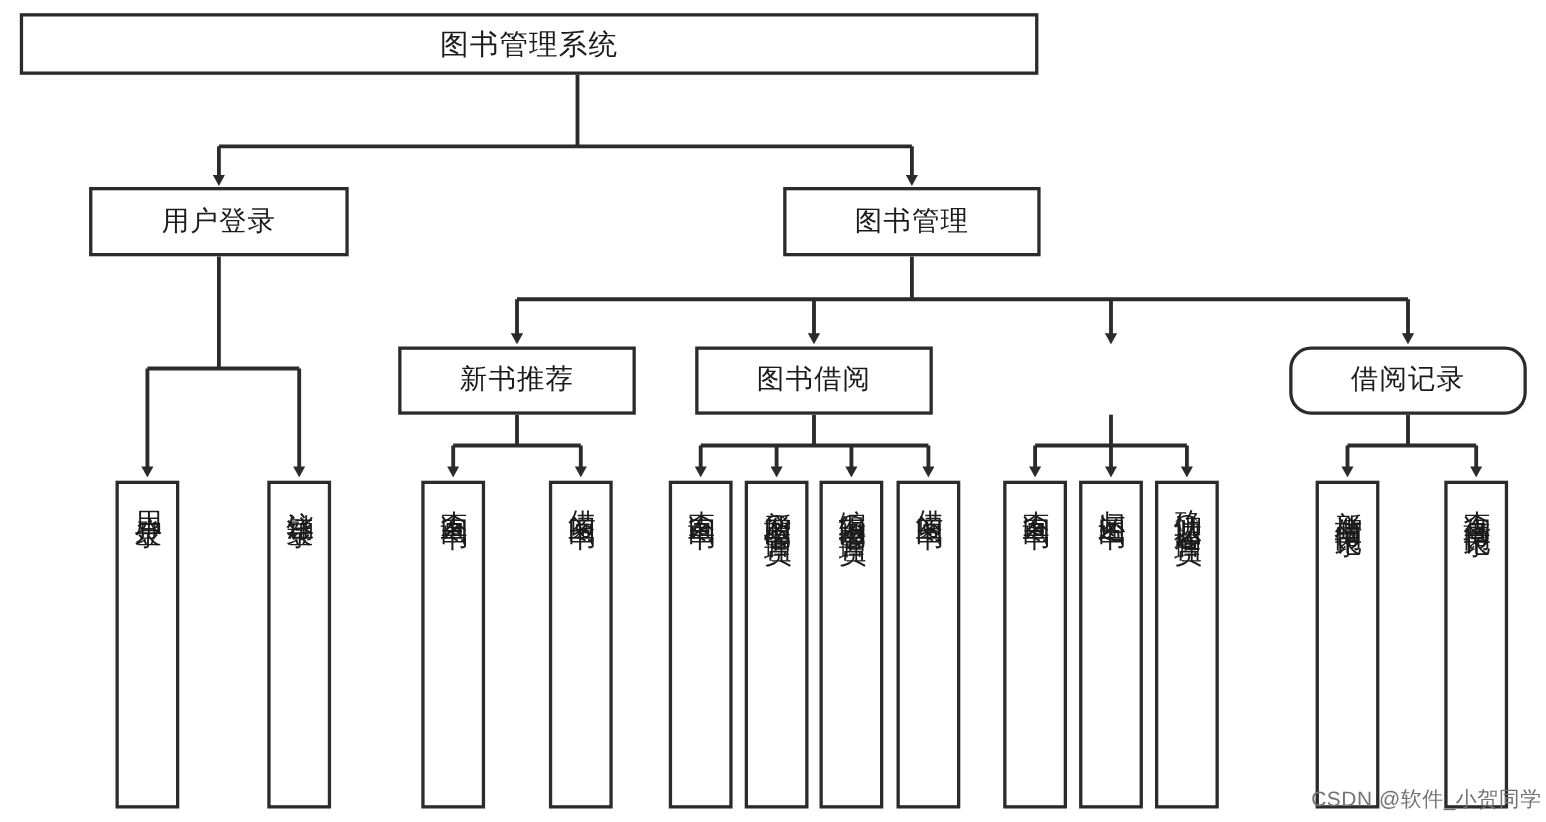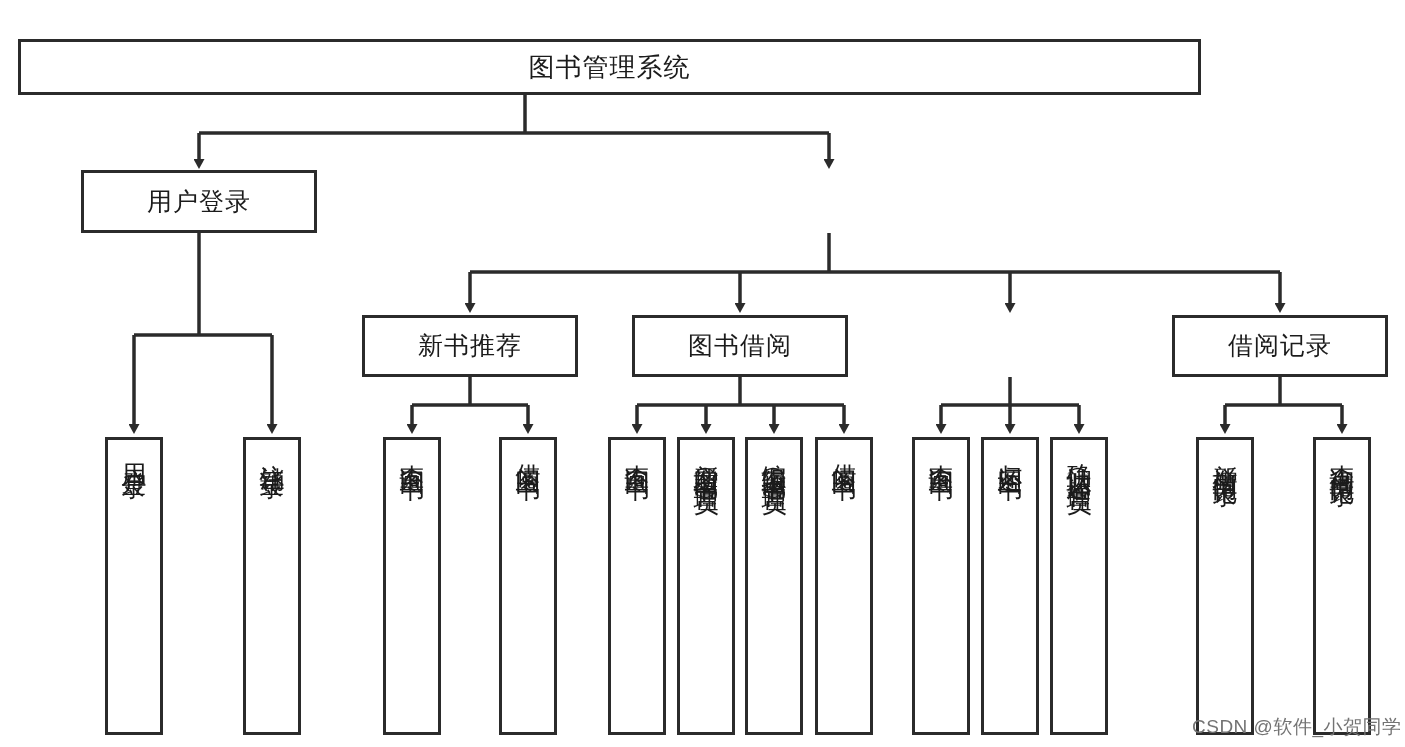--- a/index.html
+++ b/index.html
@@ -115,39 +115,42 @@
       <path d="M1010,405 L1010,425" marker-end="url(#arrow)"></path>
       <path d="M1079,405 L1079,425" marker-end="url(#arrow)"></path>
 
       <path d="M1280,377 L1280,405"></path>
       <path d="M1225,405 L1342,405"></path>
       <path d="M1225,405 L1225,425" marker-end="url(#arrow)"></path>
       <path d="M1342,405 L1342,425" marker-end="url(#arrow)"></path>
     </g>
   </svg>
 
-  <div class="node horizontal root" style="left:18px; top:12px; width:1183px; height:56px;margin-top:27px;">
+  <div class="node horizontal root" style="left:18px; top:12px; width:926px; height:56px;">
     <span>图书管理系统</span>
   </div>
 
   <div class="node horizontal" style="left:81px; top:170px; width:236px; height:63px;">
     <span>用户登录</span>
   </div>
 
+  <div class="node horizontal" style="left:712px; top:170px; width:234px; height:63px;">
+    <span>图书管理</span>
+  </div>
 
   <div class="node horizontal" style="left:362px; top:315px; width:216px; height:62px;">
     <span>新书推荐</span>
   </div>
 
   <div class="node horizontal" style="left:632px; top:315px; width:216px; height:62px;">
     <span>图书借阅</span>
   </div>
 
 
-  <div class="node horizontal" style="left:1172px; top:315px; width:216px; height:62px;">
+  <div class="node horizontal" style="left:1172px; top:315px; width:216px; height:62px;border-radius:20px;">
     <span>借阅记录</span>
   </div>
 
   <div class="node vertical" style="left:105px; top:437px; width:58px; height:298px;">
     <span class="vtext">用户登录</span>
   </div>
 
   <div class="node vertical" style="left:243px; top:437px; width:58px; height:298px;">
     <span class="vtext">注销登录</span>
   </div>

